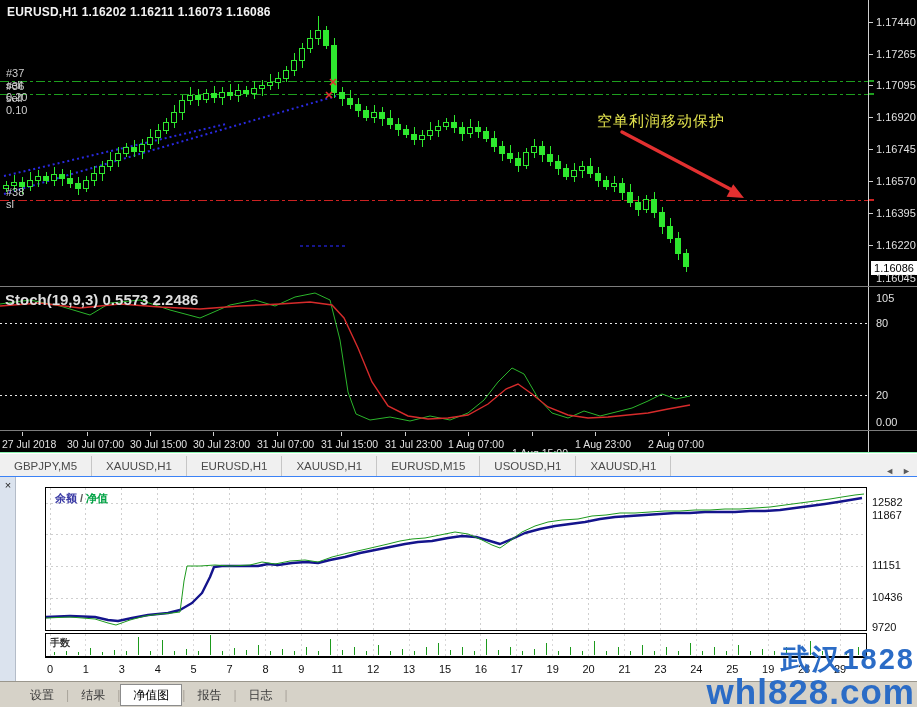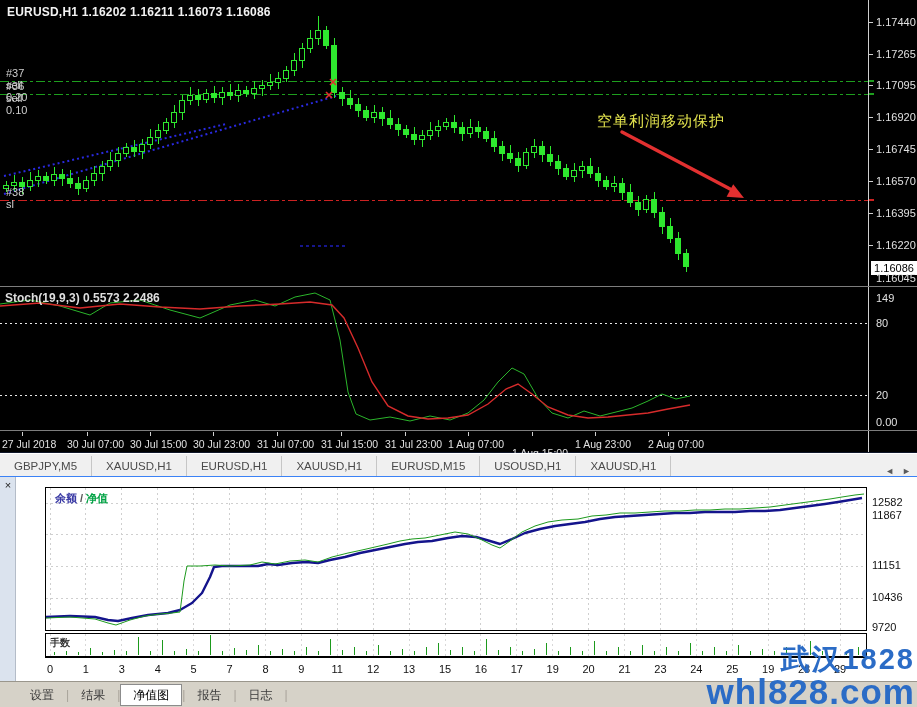--- a/index.html
+++ b/index.html
@@ -1,29 +1,29 @@
 <!DOCTYPE html>
 <html><head>
 <meta charset="utf-8">
 <style>
   html,body{margin:0;padding:0;background:#888;}
-  #app{position:relative;width:917px;height:707px;overflow:hidden;background:#0f172a;
+  #app{position:relative;width:917px;height:707px;overflow:hidden;background:#86efac;
        font-family:"Liberation Sans","DejaVu Sans",sans-serif;}
   .abs{position:absolute;}
   
   #main-chart{left:0;top:0;width:917px;height:452px;background:#000;}
   #plot-border{left:868px;top:0;width:1px;height:452px;background:#cfcfcf;}
   #chart-header{left:7px;top:5px;color:#f2f2f2;font-size:12px;font-weight:bold;letter-spacing:.2px;}
   .order-label{position:absolute;color:#cfcfcf;font-size:11px;}
   #annotation{color:#e4e44e;font-size:15px;letter-spacing:1px;}
   .price-label{position:absolute;left:876px;color:#e0e0e0;font-size:11px;}
   #price-tag{left:871px;width:46px;height:14px;background:#fff;color:#000;font-size:11px;
              text-align:center;line-height:14px;}
   .sep-line{left:0;width:917px;height:1px;background:#7d7d7d;}
-  #stoch-label{left:5px;top:291px;color:#dedede;font-size:12px;font-weight:bold;}
+  #stoch-label{left:5px;top:291px;color:#dedede;font-size:15px;font-weight:bold;}
   
   #chart-tabbar{left:0;top:453px;width:917px;height:24px;background:#f0f0f0;
                 border-top:1px solid #fff;border-bottom:1px solid #3b82f6;box-sizing:border-box;
                 display:flex;align-items:flex-end;}
   .ctab{height:20px;line-height:20px;padding:0 14px;font-size:11.5px;color:#4a4a4a;
         border-right:1px solid #c6c6c6;cursor:default;white-space:nowrap;}
   .ctab.active{background:#fff;border:1px solid #8c8c8c;border-bottom:1px solid #fff;
                border-radius:3px 3px 0 0;color:#000;height:22px;line-height:22px;margin-bottom:-1px;}
   #tab-nav{margin-left:auto;padding-right:6px;color:#5a5a5a;font-size:9px;display:flex;gap:8px;}
   
@@ -277,21 +277,21 @@
         <div style="position: absolute; left: 1px; top: 213px; width: 4px; height: 1px; background: rgb(207, 207, 207);"></div>
         <div class="price-label abs" style="left: 8px; top: 239px; position: absolute;">1.16220</div>
         <div style="position: absolute; left: 1px; top: 245px; width: 4px; height: 1px; background: rgb(207, 207, 207);"></div>
         <div style="position: absolute; left: 1px; top: 80px; width: 5px; height: 2px; background: rgb(30, 158, 30);"></div>
         <div style="position: absolute; left: 1px; top: 93px; width: 5px; height: 2px; background: rgb(30, 158, 30);"></div>
         <div style="position: absolute; left: 1px; top: 199px; width: 5px; height: 2px; background: rgb(204, 34, 34);"></div>
       </div>
     <div id="price-tag" class="abs" style="top:261px">1.16086</div>
     <div class="price-label abs" style="top:272px">1.16045</div>
     <div id="stoch-axis" class="abs">
-        <div style="position: absolute; left: 876px; top: 292px; color: rgb(224, 224, 224); font-size: 11px;">149</div>
+        <div style="position: absolute; left: 876px; top: 292px; color: rgb(224, 224, 224); font-size: 11px;">105</div>
         <div style="position: absolute; left: 876px; top: 317px; color: rgb(224, 224, 224); font-size: 11px;">80</div>
         <div style="position: absolute; left: 876px; top: 389px; color: rgb(224, 224, 224); font-size: 11px;">20</div>
         <div style="position: absolute; left: 876px; top: 416px; color: rgb(224, 224, 224); font-size: 11px;">0.00</div>
       </div>
 
     <div class="sep-line abs" style="top:286px"></div>
     <div class="sep-line abs" style="top:430px"></div>
     <div id="time-axis" class="abs" style="left:0;top:431px;width:917px;height:21px">
         <div style="position: absolute; left: 22px; top: 1px; width: 1px; height: 4px; background: rgb(207, 207, 207);"></div>
         <div style="position: absolute; left: 2px; top: 7px; color: rgb(224, 224, 224); font-size: 10.5px; white-space: nowrap;">27 Jul 2018</div>

